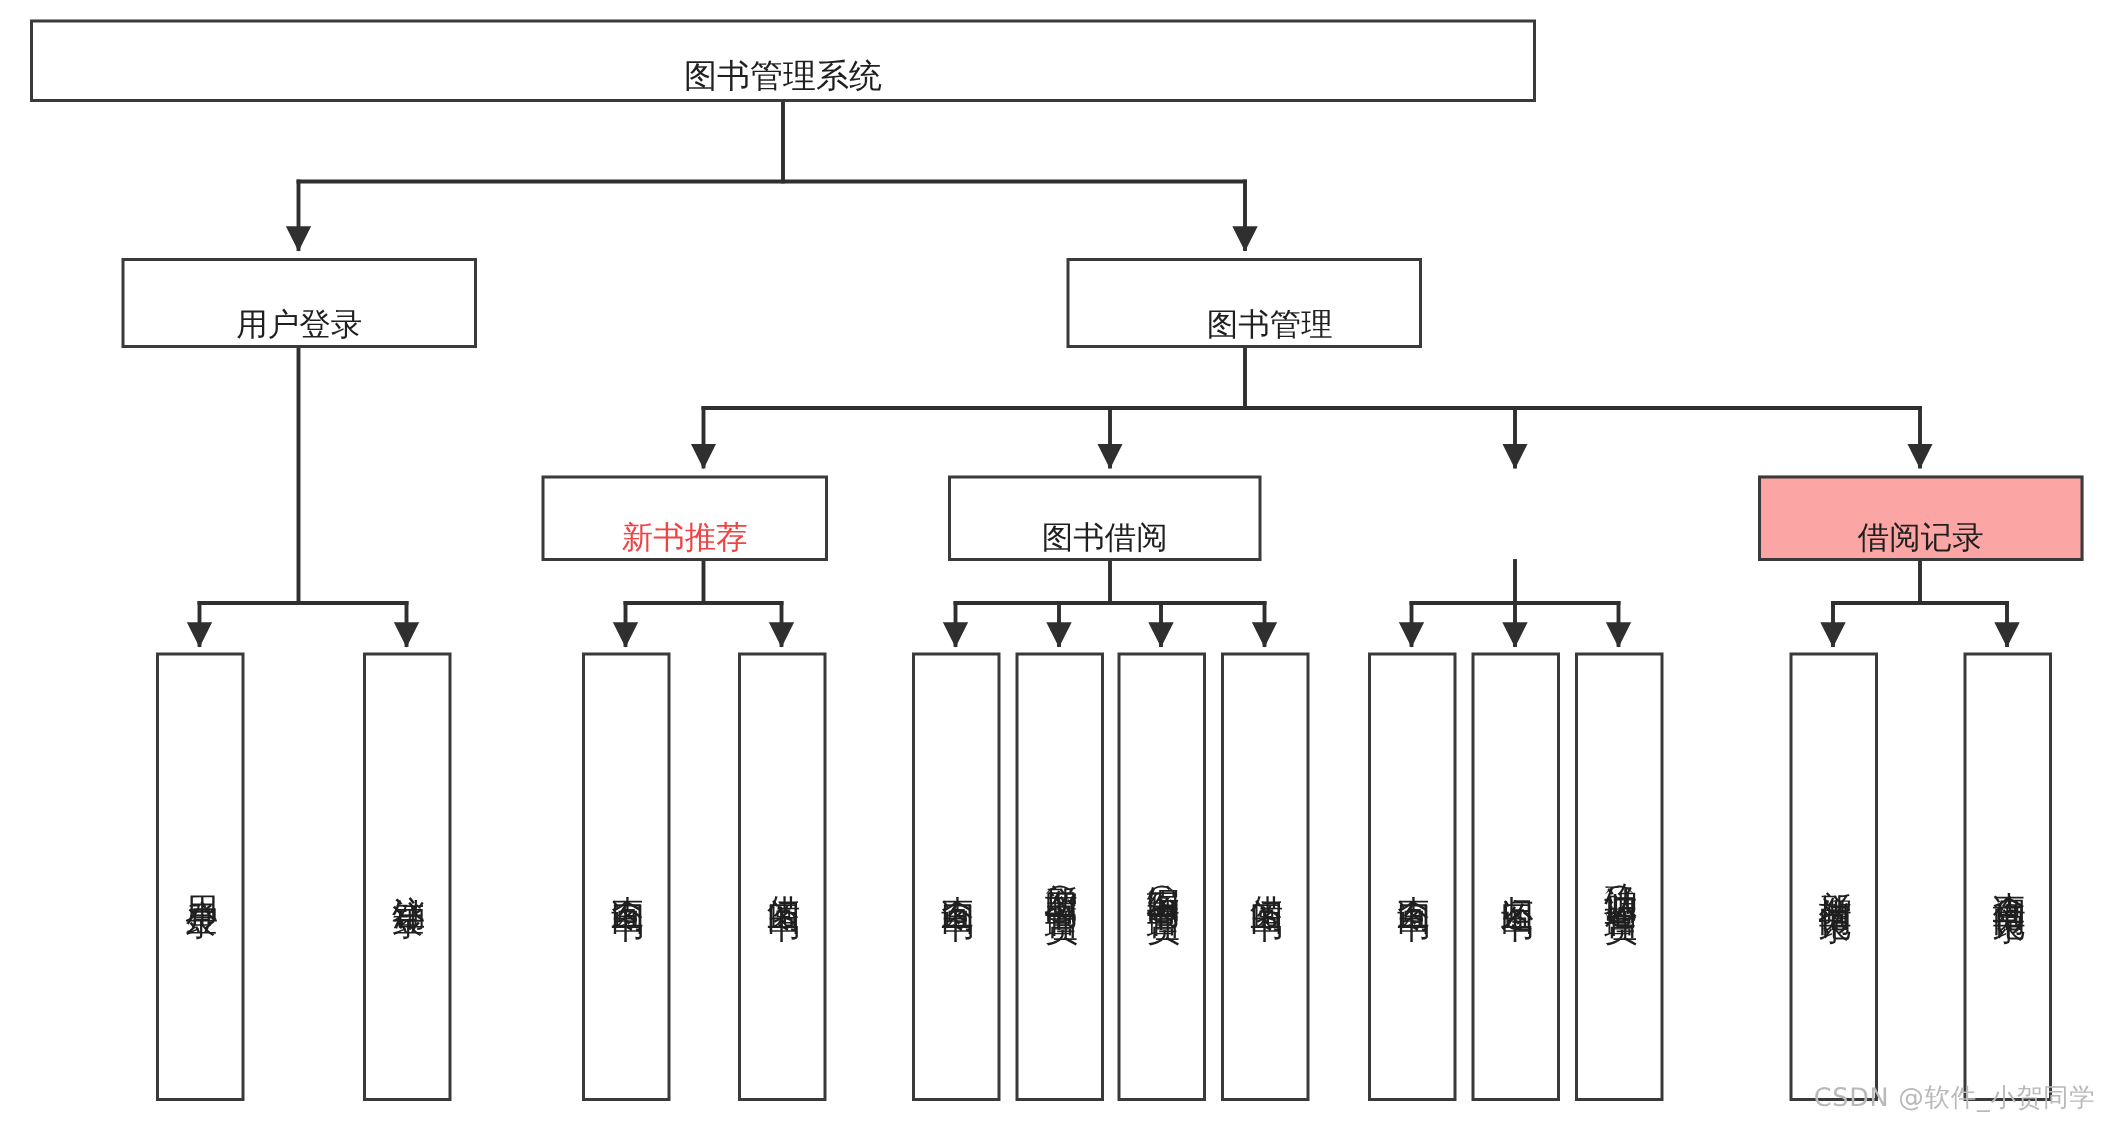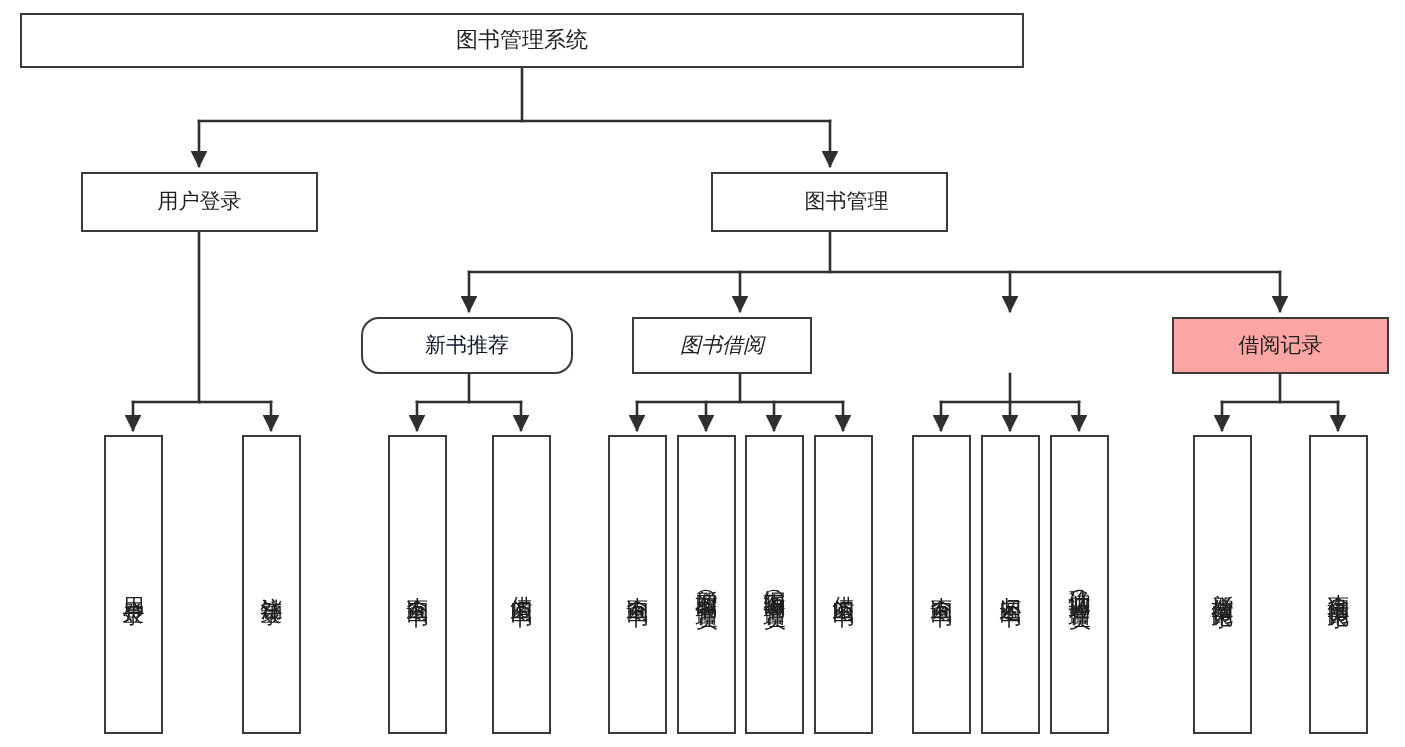--- a/index.html
+++ b/index.html
@@ -15,21 +15,21 @@
     background:#ffffff;
     overflow:hidden;
   }
   
   .node{
     position:absolute;
     box-sizing:border-box;
     background:#ffffff;
     border:2px solid #3a3a3a;
     display:flex;
-    align-items:center;
+    align-items:flex-end;
     justify-content:center;
     color:#1f1f1f;
     line-height:1.22;
     z-index:3;
   }
   .node.root{
     font-size:22px;
     border-width:2px;
   }
   .node.lvl2, .node.lvl3{
@@ -131,25 +131,25 @@
   </div>
 
   <div class="node lvl2" style="left: 81px; top: 172px; width: 237px; height: 60px; border-color: rgb(58, 58, 58); background: rgb(255, 255, 255); color: rgb(31, 31, 31);">
     <span>用户登录</span>
   </div>
 
   <div class="node lvl2" style="left: 711px; top: 172px; width: 237px; height: 60px; border-color: rgb(58, 58, 58); background: rgb(255, 255, 255); color: rgb(31, 31, 31); padding-left: 34px;">
     <span>图书管理</span>
   </div>
 
-  <div class="node lvl3" style="left: 361px; top: 317px; width: 212px; height: 57px; border-color: rgb(58, 58, 58); background: rgb(255, 255, 255); color: #0f172a; border-radius: 18px;">
+  <div class="node lvl3" style="left: 361px; top: 317px; width: 191px; height: 57px; border-color: rgb(58, 58, 58); background: rgb(255, 255, 255); color: #ef4444;">
     <span>新书推荐</span>
   </div>
 
-  <div class="node lvl3" style="left: 632px; top: 317px; width: 180px; height: 57px; border-color: rgb(58, 58, 58); background: rgb(255, 255, 255); color: rgb(31, 31, 31); font-style: italic;">
+  <div class="node lvl3" style="left: 632px; top: 317px; width: 209px; height: 57px; border-color: rgb(58, 58, 58); background: rgb(255, 255, 255); color: rgb(31, 31, 31);">
     <span>图书借阅</span>
   </div>
 
 
   <div class="node lvl3" style="left: 1172px; top: 317px; width: 217px; height: 57px; border-color: rgb(58, 58, 58); background: #fca5a5; color: rgb(31, 31, 31);">
     <span>借阅记录</span>
   </div>
 
   <div class="node leaf" style="left: 104px; top: 435px; width: 59px; height: 299px; border-color: rgb(58, 58, 58); background: rgb(255, 255, 255); color: rgb(31, 31, 31);">
     <span class="leaf-text">用户登录</span>
@@ -196,14 +196,15 @@
   </div>
 
   <div class="node leaf" style="left: 1193px; top: 435px; width: 59px; height: 299px; border-color: rgb(58, 58, 58); background: rgb(255, 255, 255); color: rgb(31, 31, 31);">
     <span class="leaf-text">新增借阅记录</span>
   </div>
 
   <div class="node leaf" style="left: 1309px; top: 435px; width: 59px; height: 299px; border-color: rgb(58, 58, 58); background: rgb(255, 255, 255); color: rgb(31, 31, 31);">
     <span class="leaf-text">查询借阅记录</span>
   </div>
 
+  <div id="watermark" style="color: rgb(185, 185, 185);">CSDN @软件_小贺同学</div>
 
 </div>
 
 </body></html>

